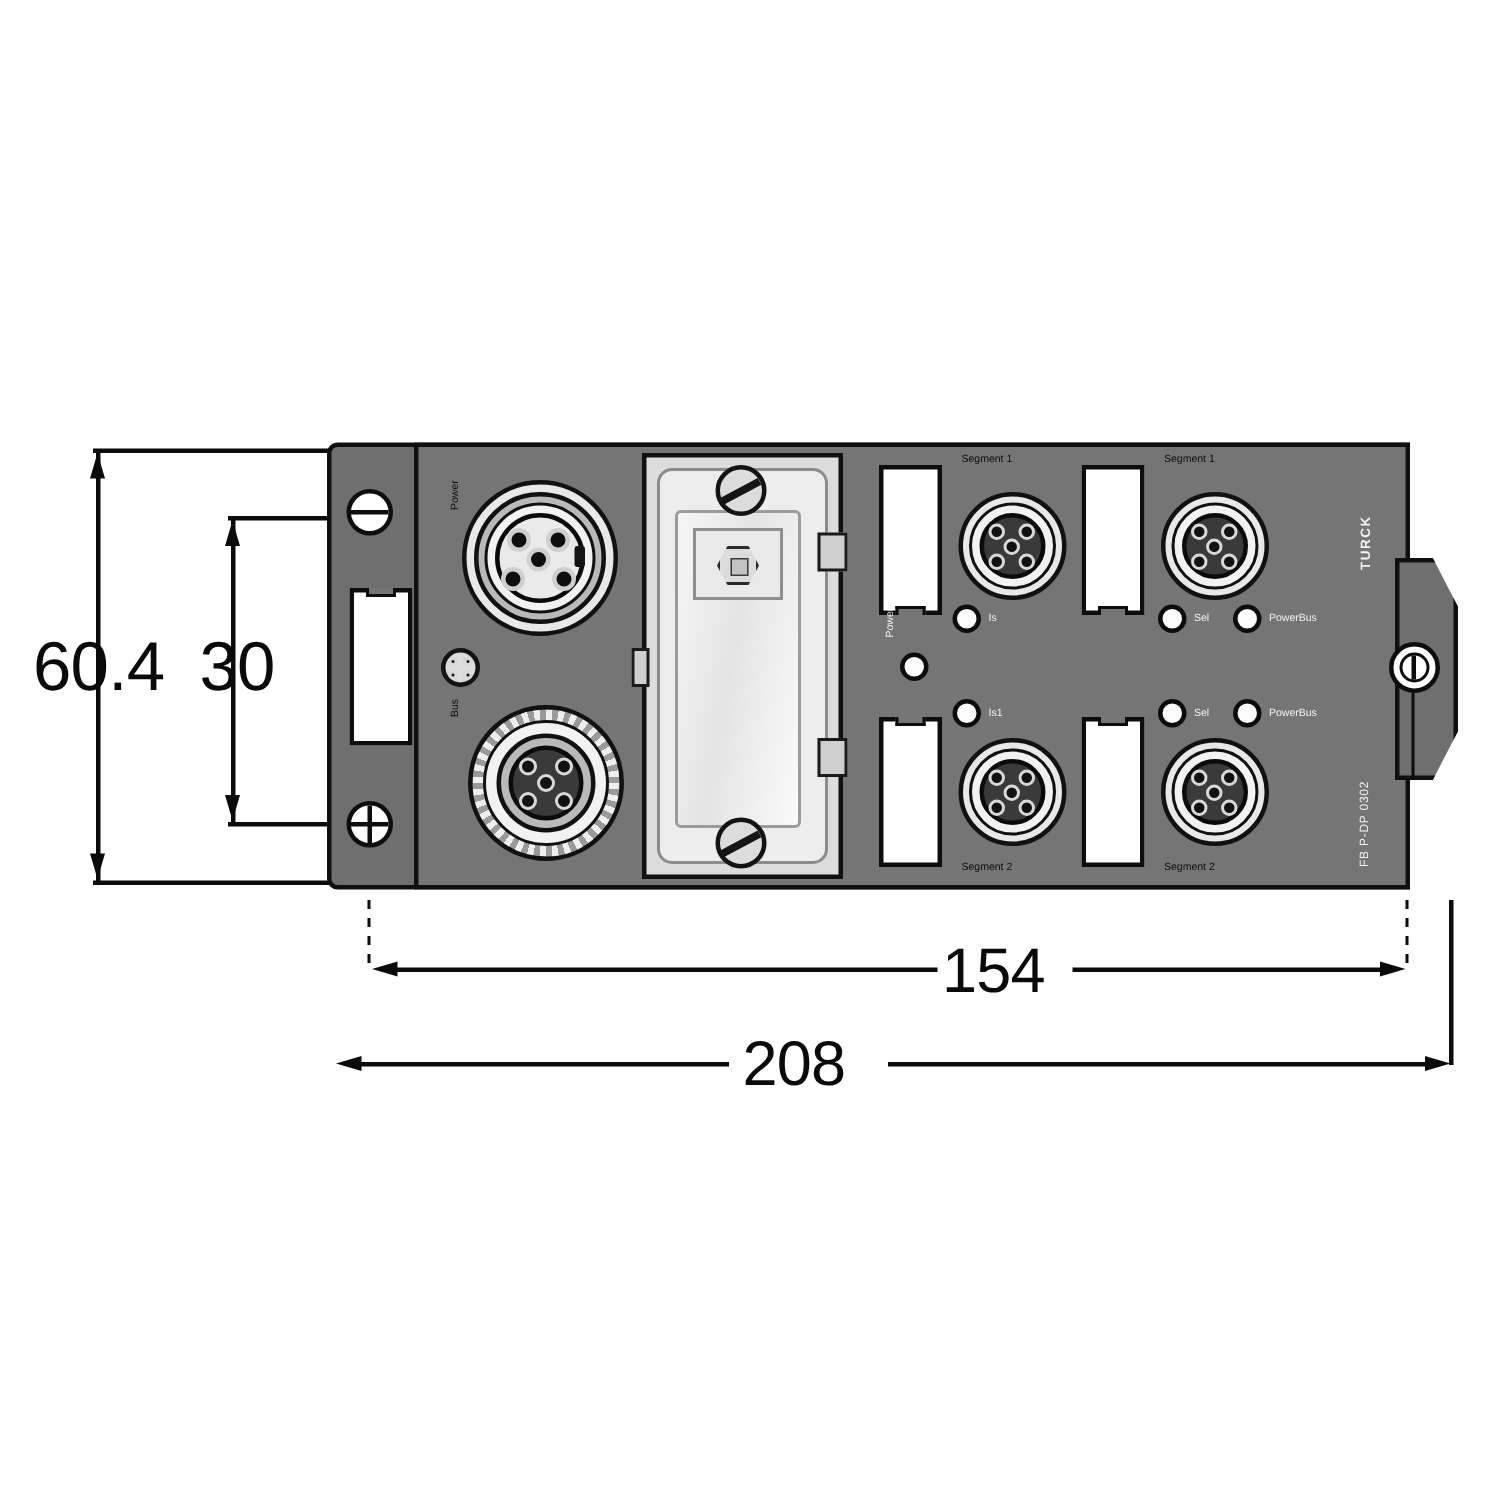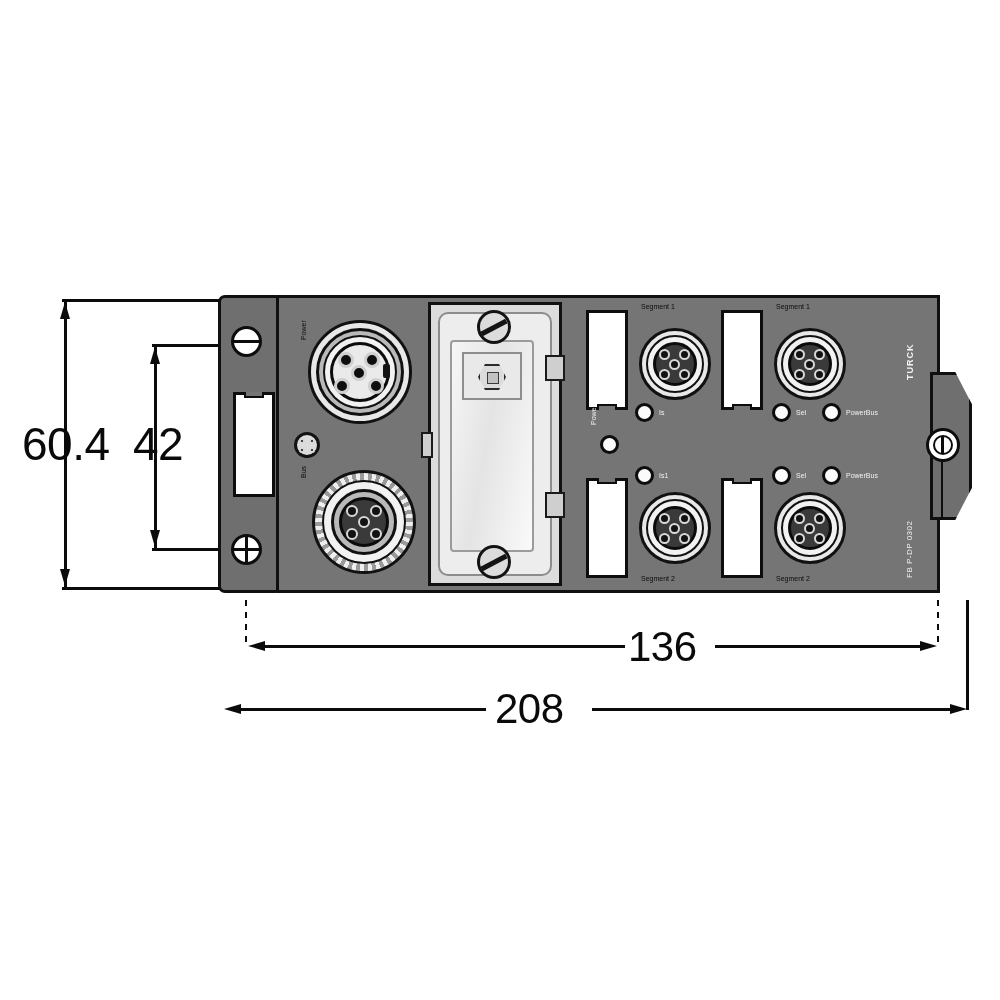--- a/index.html
+++ b/index.html
@@ -74,21 +74,21 @@
   <div class="dline" style="left:64px;top:300px;width:3px;height:288px;"></div>
   <div class="arrow arr-up" style="left:60px;top:302px;"></div>
   <div class="arrow arr-dn" style="left:60px;top:569px;"></div>
   <div class="dimtext" style="left:22px;top:417px;font-size:46px;">60.4</div>
 
   <div class="dline" style="left:152px;top:344px;width:110px;height:3px;"></div>
   <div class="dline" style="left:152px;top:548px;width:110px;height:3px;"></div>
   <div class="dline" style="left:154px;top:345px;width:3px;height:204px;"></div>
   <div class="arrow arr-up" style="left:150px;top:347px;"></div>
   <div class="arrow arr-dn" style="left:150px;top:530px;"></div>
-  <div class="dimtext" style="left:133px;top:417px;font-size:46px;">42</div>
+  <div class="dimtext" style="left:133px;top:417px;font-size:46px;">30</div>
 
   <div class="flange" style="left:218px;top:295px;width:64px;height:298px;"></div>
 
   <div class="body-main" style="left:276px;top:295px;width:664px;height:298px;"></div>
 
   <div class="tab-right" style="left:930px;top:372px;width:42px;height:148px;
               clip-path:polygon(0 0,60% 0,100% 22%,100% 78%,60% 100%,0 100%);"></div>
 
   <div class="hole" style="left:231px;top:326px;width:31px;height:31px;"></div>
   <div class="slot-line" style="left:234px;top:340px;width:25px;height:3px;"></div>
@@ -232,21 +232,21 @@
   <div class="microtext light vtext" style="left:906px;top:578px;transform:rotate(-90deg);font-size:8px;letter-spacing:0.5px;">FB P-DP 0302</div>
 
   <div class="dashline" style="left:245px;top:600px;width:2px;height:48px;
               background:repeating-linear-gradient(to bottom,#0b0b0b 0 6px,transparent 6px 12px);"></div>
   <div class="dashline" style="left:937px;top:600px;width:2px;height:48px;
               background:repeating-linear-gradient(to bottom,#0b0b0b 0 6px,transparent 6px 12px);"></div>
   <div class="dline" style="left:260px;top:645px;width:365px;height:3px;"></div>
   <div class="dline" style="left:715px;top:645px;width:207px;height:3px;"></div>
   <div class="arrow arr-lt" style="left:248px;top:641px;"></div>
   <div class="arrow arr-rt" style="left:920px;top:641px;"></div>
-  <div class="dimtext" style="left:628px;top:623px;font-size:42px;">136</div>
+  <div class="dimtext" style="left:628px;top:623px;font-size:42px;">154</div>
 
   <div class="dline" style="left:966px;top:600px;width:3px;height:110px;"></div>
   <div class="dline" style="left:236px;top:708px;width:250px;height:3px;"></div>
   <div class="dline" style="left:592px;top:708px;width:360px;height:3px;"></div>
   <div class="arrow arr-lt" style="left:224px;top:704px;"></div>
   <div class="arrow arr-rt" style="left:950px;top:704px;"></div>
   <div class="dimtext" style="left:495px;top:685px;font-size:42px;">208</div>
 
 </div>
 

